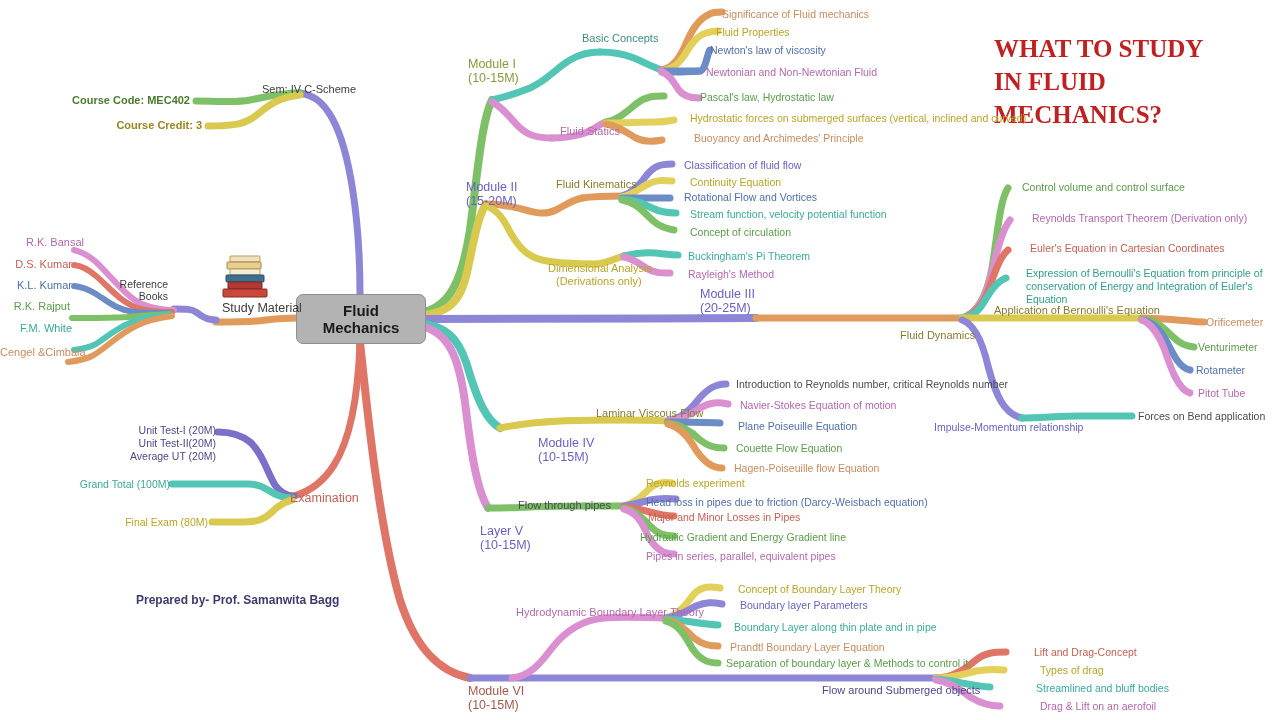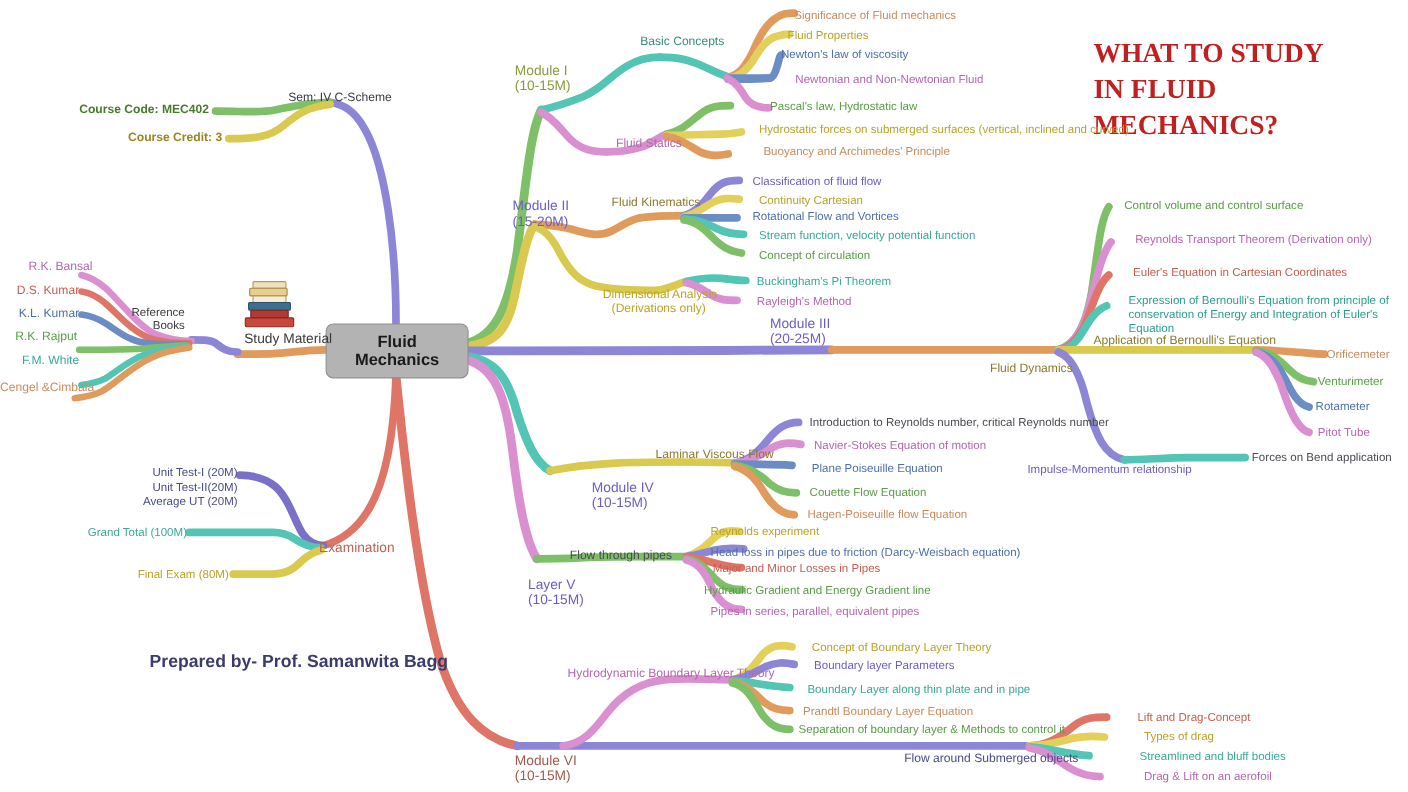--- a/index.html
+++ b/index.html
@@ -25,21 +25,21 @@
     line-height:1.15;
   }
   
   #title{
     position:absolute;left:994px;top:32px;width:280px;
     font-family:"Liberation Serif", serif;font-weight:bold;
     font-size:25px;line-height:1.32;color:#c0201f;
   }
   #prepared{
     position:absolute;left:136px;top:593px;
-    font-size:16px;font-weight:bold;color:#3b3b6e;
+    font-size:12px;font-weight:bold;color:#3b3b6e;
   }
   
   #books-icon{position:absolute;left:216px;top:252px;width:58px;height:48px;}
 </style>
 </head>
 <body>
 
 <div id="stage">
 
   <svg id="wires" viewBox="0 0 1280 720" xmlns="http://www.w3.org/2000/svg">
@@ -255,34 +255,34 @@
   <div class="lbl leaf r" style="left:100px;top:516px;width:108px;color:#b8a427;">Final Exam (80M)</div>
 
   <div class="lbl module" style="left:468px;top:57px;color:#8a9a3a;">Module I</div>
   <div class="lbl module" style="left:468px;top:71px;color:#8a9a3a;">(10-15M)</div>
   <div class="lbl branch" style="left:582px;top:32px;color:#3b8b80;">Basic Concepts</div>
   <div class="lbl branch" style="left:560px;top:125px;color:#b368ac;">Fluid Statics</div>
 
   <div class="lbl leaf" style="left:722px;top:8px;color:#c98b5e;">Significance of Fluid mechanics</div>
   <div class="lbl leaf" style="left:716px;top:26px;color:#b8a427;">Fluid Properties</div>
   <div class="lbl leaf" style="left:710px;top:44px;color:#4f6fa8;">Newton's law of viscosity</div>
-  <div class="lbl leaf" style="left:706px;top:66px;color:#b368ac;margin-left:17px;">Newtonian and Non-Newtonian Fluid</div>
+  <div class="lbl leaf" style="left:706px;top:66px;color:#b368ac;">Newtonian and Non-Newtonian Fluid</div>
 
   <div class="lbl leaf" style="left:700px;top:91px;color:#5a9c48;">Pascal's law, Hydrostatic law</div>
   <div class="lbl leaf" style="left:690px;top:112px;color:#b8a427;">Hydrostatic forces on submerged surfaces (vertical, inclined and curved)</div>
   <div class="lbl leaf" style="left:694px;top:132px;color:#c98b5e;">Buoyancy and Archimedes' Principle</div>
 
   <div class="lbl module" style="left:466px;top:180px;color:#6a5fc2;">Module II</div>
   <div class="lbl module" style="left:466px;top:194px;color:#6a5fc2;">(15-20M)</div>
   <div class="lbl branch" style="left:556px;top:178px;color:#8a7a2e;">Fluid Kinematics</div>
   <div class="lbl branch" style="left:548px;top:262px;color:#b8a427;">Dimensional Analysis</div>
   <div class="lbl branch" style="left:556px;top:275px;color:#b8a427;">(Derivations only)</div>
 
   <div class="lbl leaf" style="left:684px;top:159px;color:#6a5fc2;">Classification of fluid flow</div>
-  <div class="lbl leaf" style="left:690px;top:176px;color:#b8a427;">Continuity Cartesian</div>
+  <div class="lbl leaf" style="left:690px;top:176px;color:#b8a427;">Continuity Equation</div>
   <div class="lbl leaf" style="left:684px;top:191px;color:#4f6fa8;">Rotational Flow and Vortices</div>
   <div class="lbl leaf" style="left:690px;top:208px;color:#3aa99a;">Stream function, velocity potential function</div>
   <div class="lbl leaf" style="left:690px;top:226px;color:#5a9c48;">Concept of circulation</div>
 
   <div class="lbl leaf" style="left:688px;top:250px;color:#3aa99a;">Buckingham's Pi Theorem</div>
   <div class="lbl leaf" style="left:688px;top:268px;color:#b368ac;">Rayleigh's Method</div>
 
   <div class="lbl module" style="left:700px;top:287px;color:#6a5fc2;">Module III</div>
   <div class="lbl module" style="left:700px;top:301px;color:#6a5fc2;">(20-25M)</div>
   <div class="lbl branch" style="left:900px;top:329px;color:#8a7a2e;">Fluid Dynamics</div>

